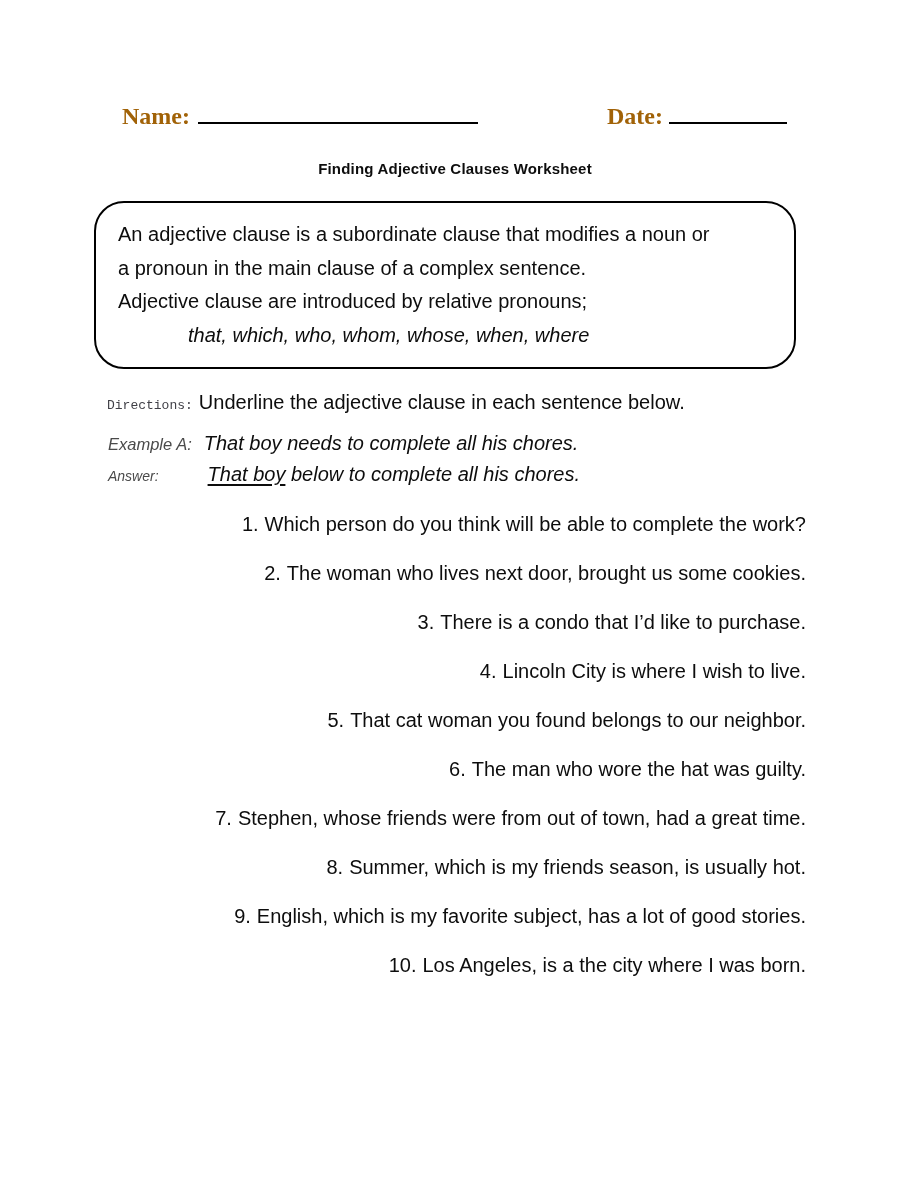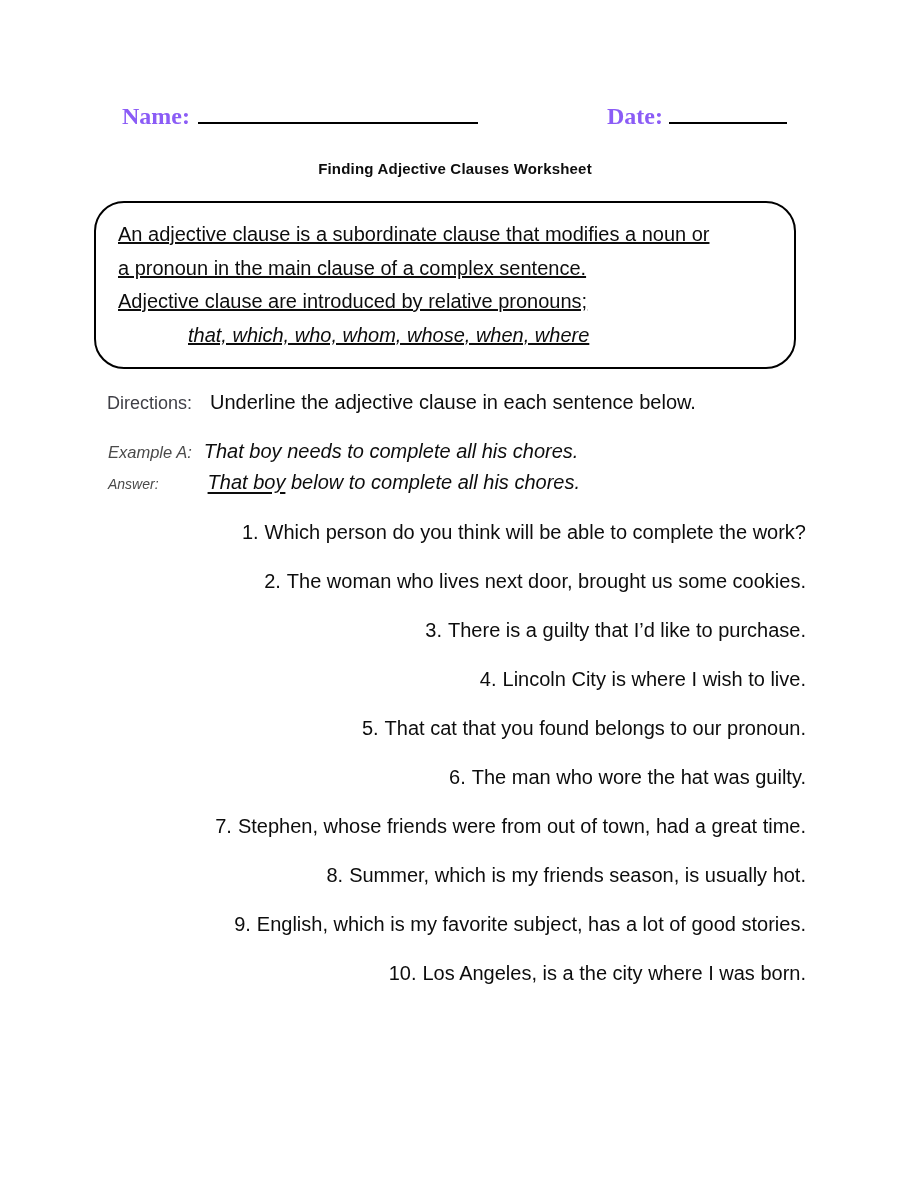--- a/index.html
+++ b/index.html
@@ -18,21 +18,21 @@
   }
 
   
   .header-row {
     display: flex;
     justify-content: space-between;
     padding: 102px 123px 0 122px;
     font-family: "Liberation Serif", serif;
     font-weight: bold;
     font-size: 24px;
-    color: #8b5cf6;
+    color: #a16207;
   }
   .field {
     white-space: nowrap;
   }
   .blank-line {
     display: inline-block;
     border-bottom: 2px solid #000000;
     height: 20px;
     vertical-align: baseline;
   }
@@ -54,42 +54,42 @@
     box-sizing: border-box;
     width: 702px;
     margin-left: 94px;
     margin-top: 24px;
     border: 2px solid #000000;
     border-radius: 30px;
     padding: 15px 32px 15px 22px;
     font-size: 20px;
     line-height: 33.5px;
     color: #0d0d0d;
-    text-decoration: underline;
   }
   .pronouns-line {
     font-style: italic;
     margin-left: 70px;
   }
 
   
   .directions-row {
     margin: 22px 0 0 107px;
     font-size: 20px;
     color: #0d0d0d;
   }
   .directions-label {
     color: #3f3f46;
-    font-size: 18px;
-    margin-right: 18px;
+    font-size: 13px;
+    margin-right: 6px;
+    font-family: Liberation Mono, monospace;
   }
 
   
   .example-row {
-    margin: 26px 0 0 108px;
+    margin: 18px 0 0 108px;
     font-size: 20px;
   }
   .example-label {
     color: #4a4a4a;
     font-style: italic;
     font-size: 16.5px;
     margin-right: 12px;
   }
   .example-text {
     font-style: italic;
@@ -158,23 +158,23 @@
     <span class="example-label">Example A:</span><span class="example-text">That boy needs to complete all his chores.</span>
   </div>
 
   <div class="answer-row">
     <span class="answer-label">Answer:</span><span class="example-text underlined">That boy</span><span class="example-text"> below to complete all his chores.</span>
   </div>
 
   <div class="sentences">
     <div class="sentence"><span class="num">1.</span><span>Which person do you think will be able to complete the work?</span></div>
     <div class="sentence"><span class="num">2.</span><span>The woman who lives next door, brought us some cookies.</span></div>
-    <div class="sentence"><span class="num">3.</span><span>There is a guilty that I’d like to purchase.</span></div>
+    <div class="sentence"><span class="num">3.</span><span>There is a condo that I’d like to purchase.</span></div>
     <div class="sentence"><span class="num">4.</span><span>Lincoln City is where I wish to live.</span></div>
-    <div class="sentence"><span class="num">5.</span><span>That cat that you found belongs to our pronoun.</span></div>
+    <div class="sentence"><span class="num">5.</span><span>That cat woman you found belongs to our neighbor.</span></div>
     <div class="sentence"><span class="num">6.</span><span>The man who wore the hat was guilty.</span></div>
     <div class="sentence"><span class="num">7.</span><span>Stephen, whose friends were from out of town, had a great time.</span></div>
     <div class="sentence"><span class="num">8.</span><span>Summer, which is my friends season, is usually hot.</span></div>
     <div class="sentence"><span class="num">9.</span><span>English, which is my favorite subject, has a lot of good stories.</span></div>
     <div class="sentence"><span class="num">10.</span><span>Los Angeles, is a the city where I was born.</span></div>
   </div>
 
 </div>
 
 </body></html>

